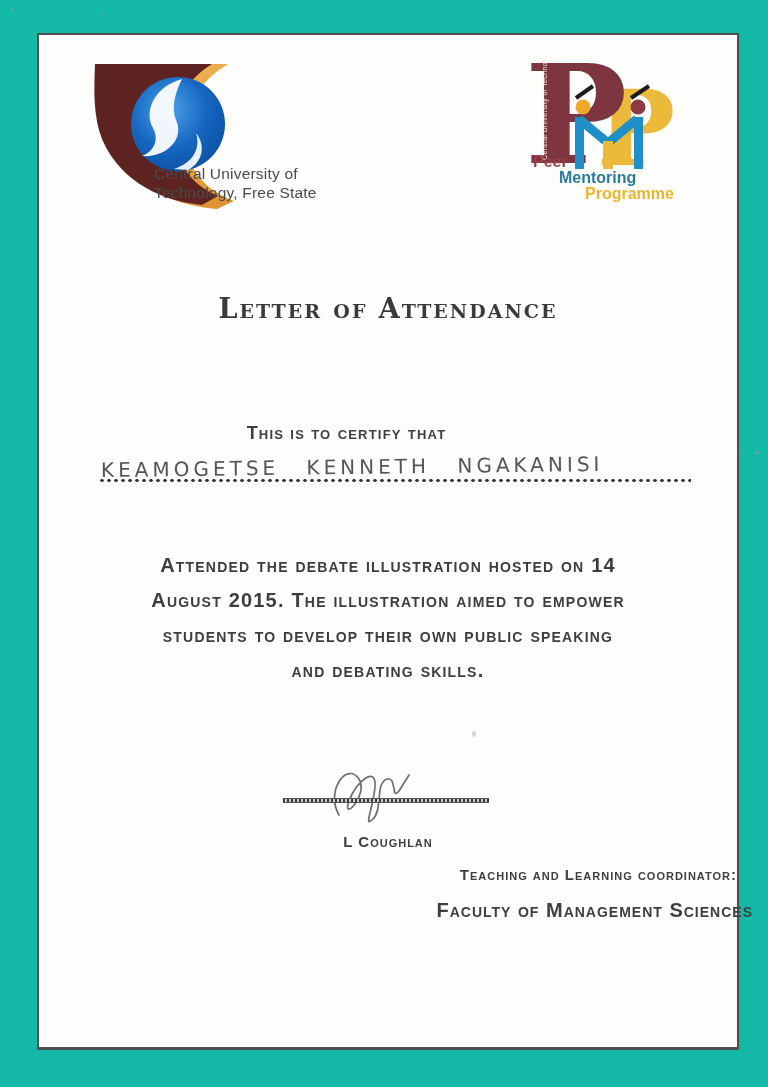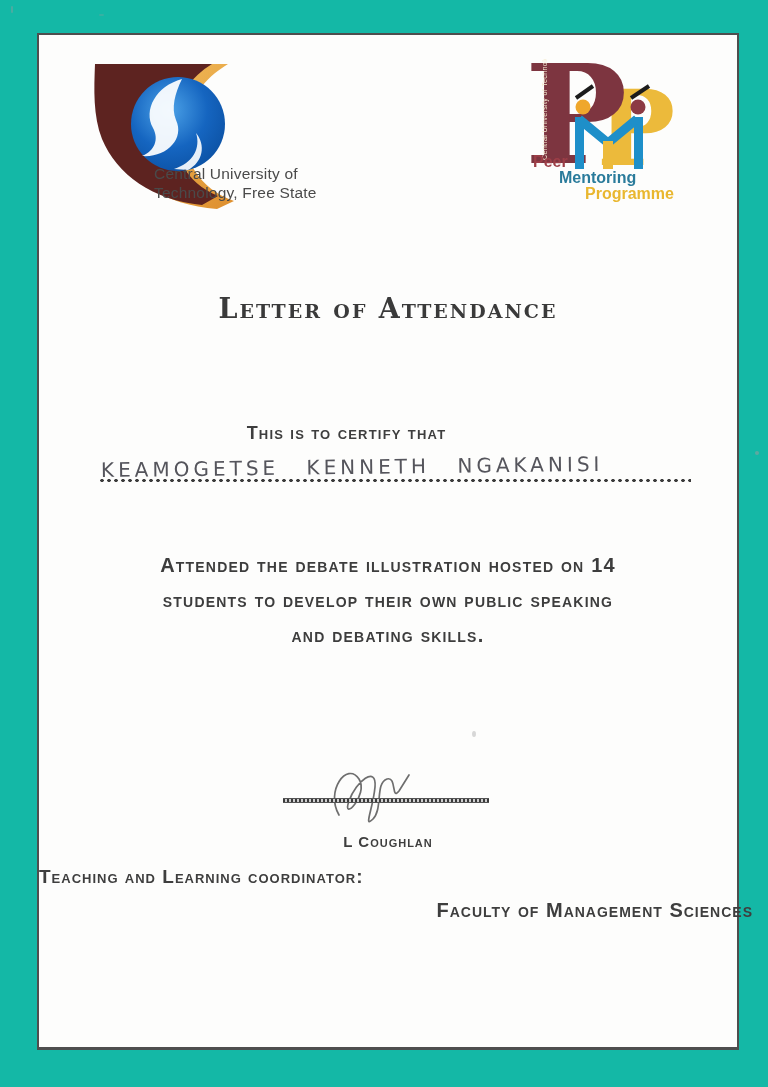--- a/index.html
+++ b/index.html
@@ -53,21 +53,21 @@
     font-size:20px;letter-spacing:1.2px;line-height:35px;color:#3d3d3d;
   }
   
   .sig-scribble{position:absolute;left:286px;top:722px;}
   .tick-line{
     position:absolute;left:244px;top:763px;width:206px;height:5px;
     background-image:repeating-linear-gradient(to right,#3a3a3a 0 2px,#cfcfcf 2px 4px);
     border-top:1px solid #555;border-bottom:1px solid #555;box-sizing:border-box;
   }
   .sig-name{position:absolute;left:0;top:798px;width:100%;text-align:center;font-size:15px;letter-spacing:1px;}
-  .sig-role{position:absolute;left:0;top:831px;width:100%;text-align:left;font-size:19px;letter-spacing:1px;}
+  .sig-role{position:absolute;left:0;top:831px;width:100%;text-align:right;font-size:15px;letter-spacing:1px;}
   .sig-faculty{position:absolute;left:16px;top:864px;width:100%;text-align:right;font-size:20px;letter-spacing:1px;}
   
   .speck{position:absolute;background:#9a9a9a;border-radius:50%;}
   .speck.a{left:755px;top:451px;width:4px;height:4px;opacity:.55;}
   .speck.b{left:470px;top:729px;width:4px;height:6px;opacity:.28;background:#777;}
   .speck.c{left:11px;top:6px;width:2px;height:7px;opacity:.4;border-radius:1px;}
   .speck.d{left:99px;top:14px;width:5px;height:2px;opacity:.25;border-radius:1px;}
 </style>
 </head>
 <body>
@@ -136,20 +136,21 @@
     <div class="doc-title smallcaps">Letter of Attendance</div>
 
     <div class="certify-heading smallcaps">This is to certify that</div>
     <div class="name-row">
       <span class="handwritten">KEAMOGETSE KENNETH NGAKANISI</span>
       <div class="dotted-line"></div>
     </div>
 
     <div class="body-text smallcaps">
       <div>Attended the debate illustration hosted on 14</div>
+      <div>August 2015. The illustration aimed to empower</div>
       <div>students to develop their own public speaking</div>
       <div>and debating skills.</div>
     </div>
 
     <svg class="sig-scribble" width="100" height="78" viewBox="0 0 100 78">
       <path d="M14,58 C0,34 22,4 34,22 C44,38 16,66 24,44 C31,24 52,8 50,30 C48,52 38,72 48,62 C58,52 50,26 62,22 C72,19 66,44 74,34 L84,18" fill="none" stroke="#6e6e6e" stroke-width="1.7" stroke-linecap="round"></path>
     </svg>
     <div class="tick-line"></div>
     <div class="sig-name smallcaps">L Coughlan</div>
     <div class="sig-role smallcaps">Teaching and Learning coordinator:</div>

